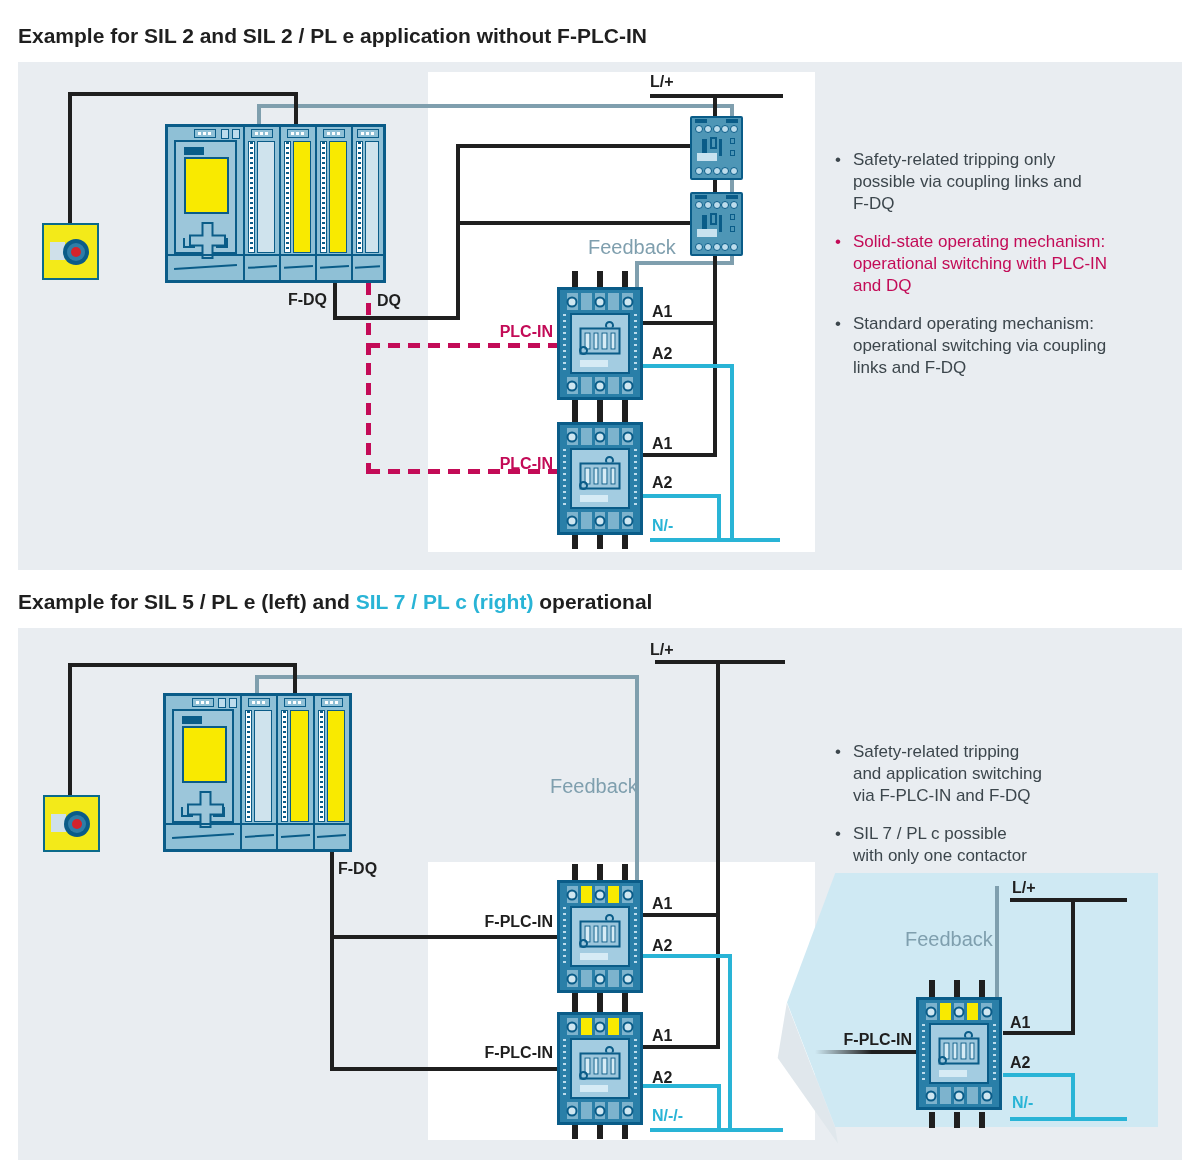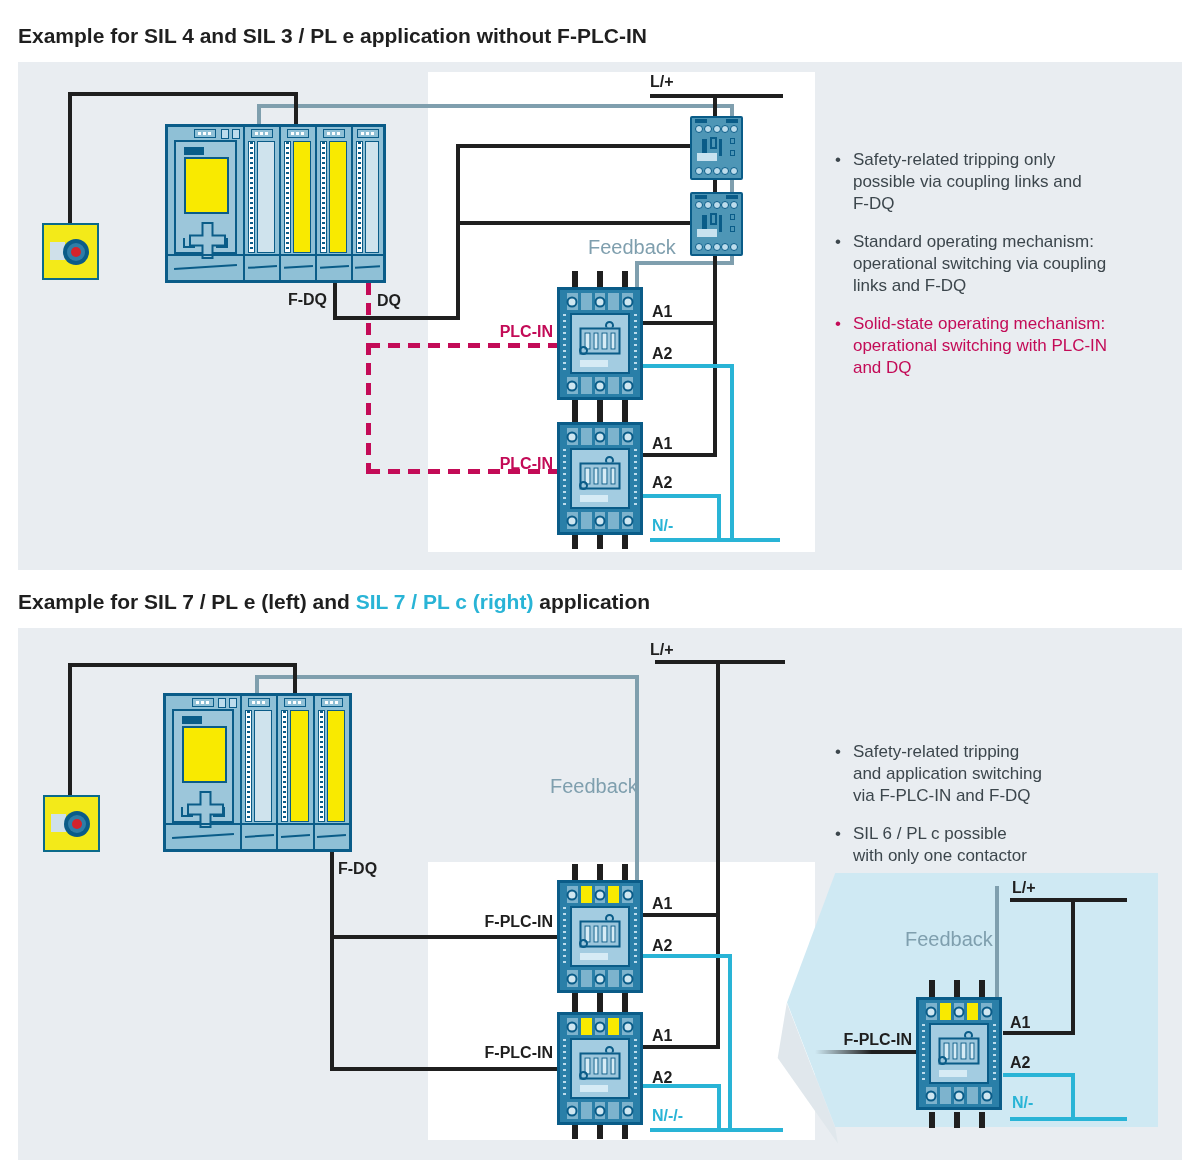--- a/index.html
+++ b/index.html
@@ -103,24 +103,24 @@
     clip-path:polygon(13% 0,100% 0,100% 100%,13% 100%,0 51%);}
   .chev-shadow{position:absolute;left:770px;top:1000px;width:70px;height:145px;background:#e0e7ec;
     clip-path:polygon(24% 2%,11% 40%,97% 99%,93% 88%);}
 </style>
 </head>
 <body>
 
 <div class="page">
 
   <div class="title" style="left:18px;top:24px;">
-    <span>Example for SIL 4 and SIL 3 / PL e application without F-PLC-IN</span>
+    <span>Example for SIL 2 and SIL 2 / PL e application without F-PLC-IN</span>
   </div>
   <div class="title" style="left:18px;top:590px;">
-    <span>Example for SIL 7 / PL e (left) and </span><span class="hl">SIL 7 / PL c (right)</span><span> application</span>
+    <span>Example for SIL 5 / PL e (left) and </span><span class="hl">SIL 7 / PL c (right)</span><span> operational</span>
   </div>
 
   <div class="panel" style="left:18px;top:62px;width:1164px;height:508px;"></div>
   <div class="white-area" style="left:428px;top:72px;width:387px;height:480px;"></div>
 
   <div class="w wg v4" style="left:257px;top:104px;height:22px;"></div>
   <div class="w wg h4" style="left:257px;top:104px;width:477px;"></div>
   <div class="w wg v4" style="left:730px;top:104px;height:161px;"></div>
   <div class="w wg h4" style="left:635px;top:261px;width:99px;"></div>
   <div class="w wg v4" style="left:635px;top:261px;height:30px;"></div>
@@ -327,29 +327,29 @@
   <div class="lab" style="left:652px;top:435px;">A1</div>
   <div class="lab" style="left:652px;top:474px;">A2</div>
   <div class="lab cyn" style="left:652px;top:517px;">N/-</div>
 
   <div class="bullets" style="left:835px;top:149px;">
     <div class="bullet">
         <span>Safety-related tripping only
 possible via coupling links and
 F-DQ</span>
       </div>
+    <div class="bullet mag">
+        <span>Solid-state operating mechanism:
+operational switching with PLC-IN
+and DQ</span>
+      </div>
     <div class="bullet">
         <span>Standard operating mechanism:
 operational switching via coupling
 links and F-DQ</span>
-      </div>
-    <div class="bullet mag">
-        <span>Solid-state operating mechanism:
-operational switching with PLC-IN
-and DQ</span>
       </div>
   </div>
 
   <div class="panel" style="left:18px;top:628px;width:1164px;height:532px;"></div>
   <div class="white-area" style="left:428px;top:862px;width:387px;height:278px;"></div>
   <div class="chev-shadow"></div>
   <div class="chevron"></div>
 
   <div class="w wg v4" style="left:255px;top:675px;height:20px;"></div>
   <div class="w wg h4" style="left:255px;top:675px;width:384px;"></div>
@@ -547,18 +547,18 @@
   <div class="lab" style="left:1010px;top:1054px;">A2</div>
   <div class="lab cyn" style="left:1012px;top:1094px;">N/-</div>
 
   <div class="bullets" style="left:835px;top:741px;">
     <div class="bullet">
         <span>Safety-related tripping
 and application switching
 via F-PLC-IN and F-DQ</span>
       </div>
     <div class="bullet">
-        <span>SIL 6 / PL c possible
+        <span>SIL 7 / PL c possible
 with only one contactor</span>
       </div>
   </div>
 
 </div>
 
 </body></html>

